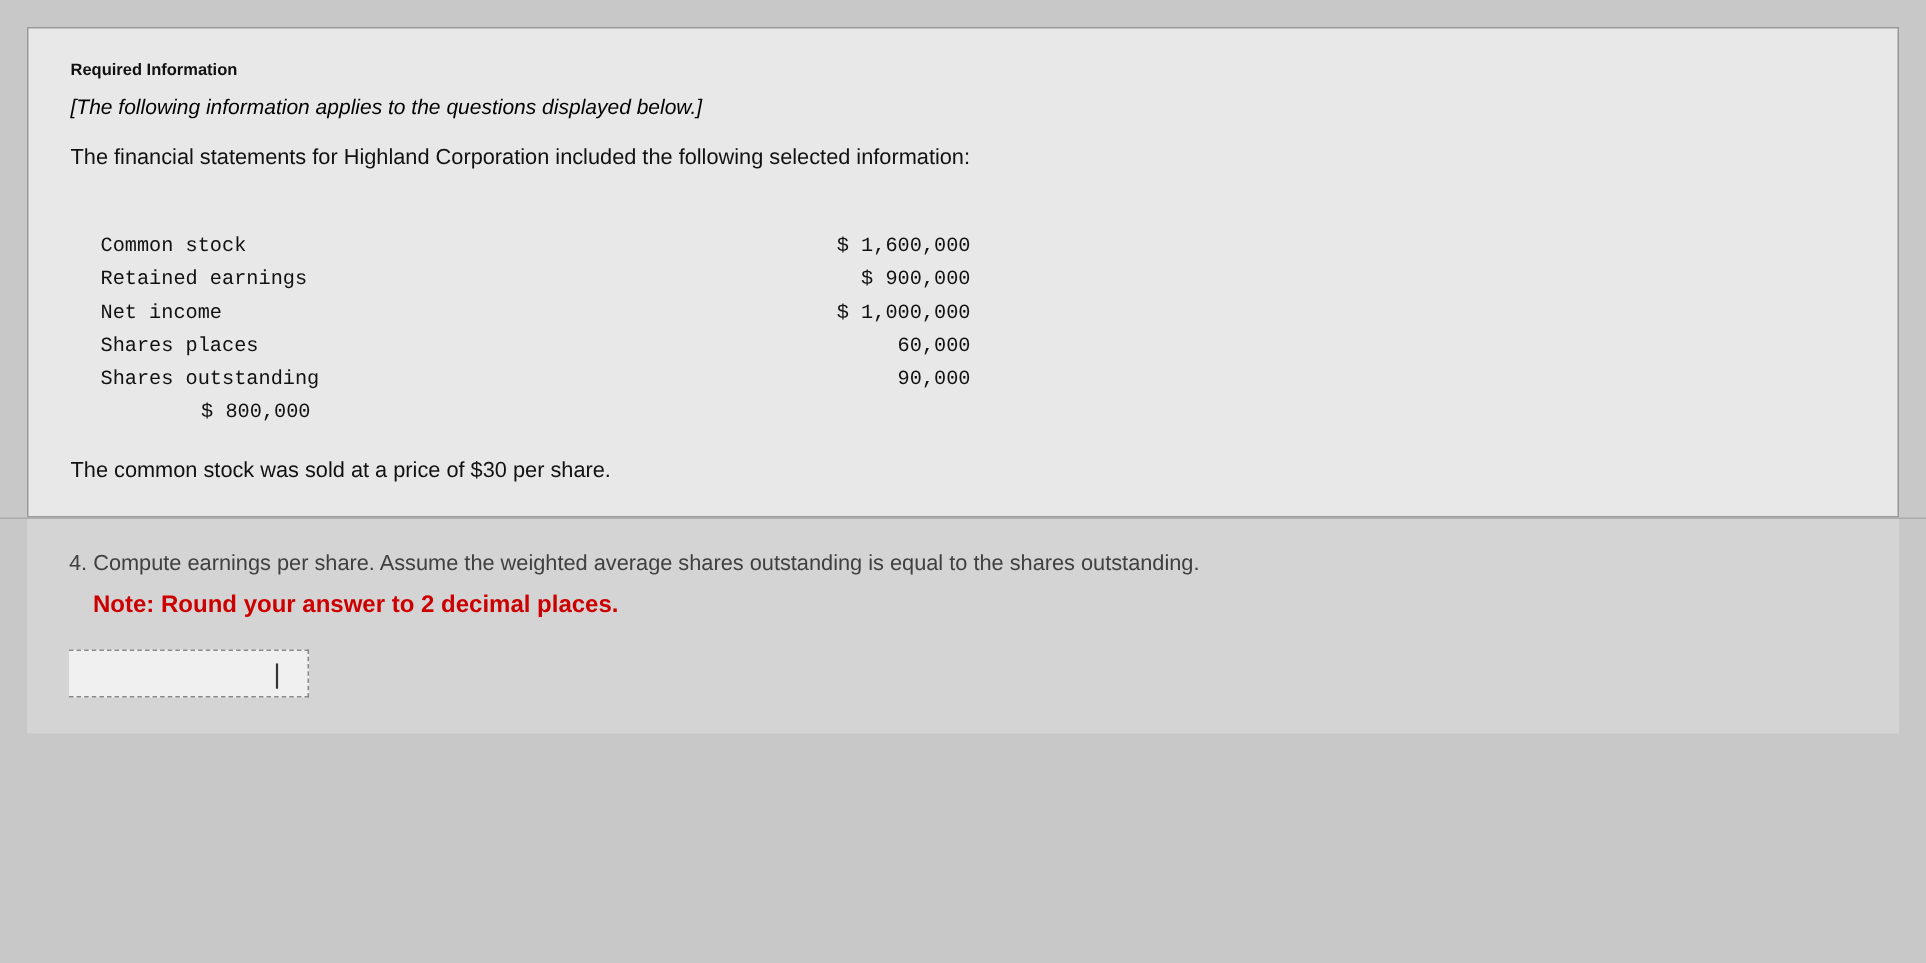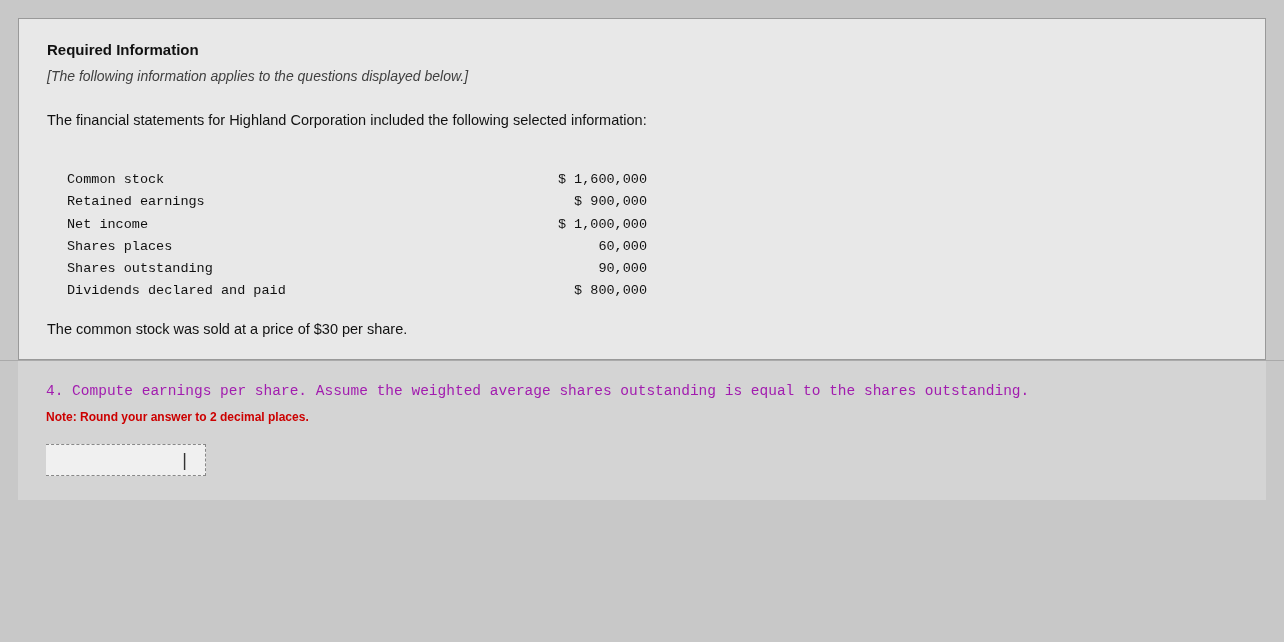--- a/index.html
+++ b/index.html
@@ -14,31 +14,31 @@
     }
 
     .top-section {
       background: #e8e8e8;
       border: 1px solid #999;
       margin: 18px 18px 0 18px;
       padding: 22px 28px 22px 28px;
     }
 
     .required-info-title {
-      font-size: 15px;
+      font-size: 11px;
       font-weight: bold;
       color: #111;
       margin-bottom: 10px;
     }
 
     .italic-info {
       font-size: 14px;
       font-style: italic;
-      color: #404040;
-      margin-bottom: 28px;
+      color: #000000;
+      margin-bottom: 18px;
     }
 
     .intro-text {
       font-size: 14.5px;
       color: #111;
       margin-bottom: 20px;
     }
 
     .financial-table {
       font-family: 'Courier New', Courier, monospace;
@@ -73,31 +73,31 @@
     }
 
     .bottom-section {
       background: #d4d4d4;
       margin: 0 18px 18px 18px;
       padding: 20px 28px 24px 28px;
     }
 
     .question-text {
       font-size: 14.5px;
-      color: #a21caf;
+      color: #404040;
       margin-bottom: 8px;
       line-height: 1.5;
-      font-family: Liberation Mono, monospace;
     }
 
     .note-text {
-      font-size: 12px;
+      font-size: 16px;
       font-weight: bold;
       color: #cc0000;
       margin-bottom: 20px;
+      margin-left: 16px;
     }
 
     .input-row {
       display: flex;
       align-items: center;
       gap: 0;
     }
 
     .input-label-box {
       background: #6b9bd2;
@@ -171,21 +171,20 @@
       </div>
       <div class="row">
         <span class="label">Shares places</span>
         <span class="value">60,000</span>
       </div>
       <div class="row">
         <span class="label">Shares outstanding</span>
         <span class="value">90,000</span>
       </div>
       <div class="row">
-        <span class="label">Dividends declared and paid</span>
         <span class="value">$ 800,000</span>
       </div>
     </div>
 
   <div class="common-stock-note">The common stock was sold at a price of $30 per share.</div>
 </div>
 
 <hr class="divider-line">
 
 <div class="bottom-section">

